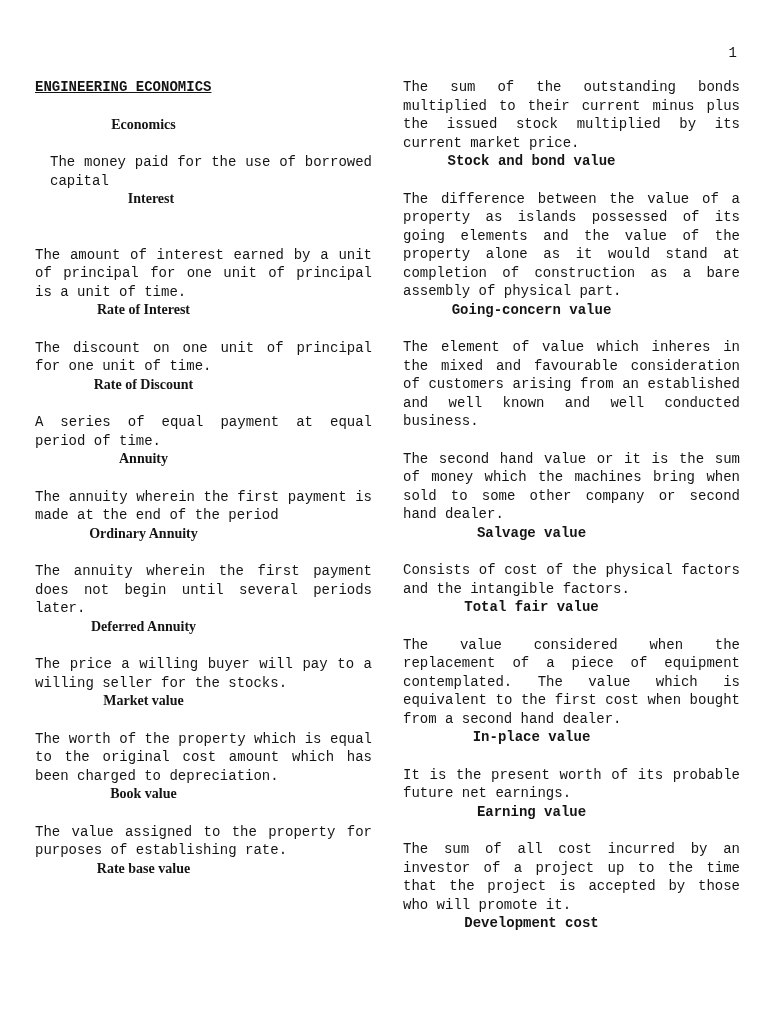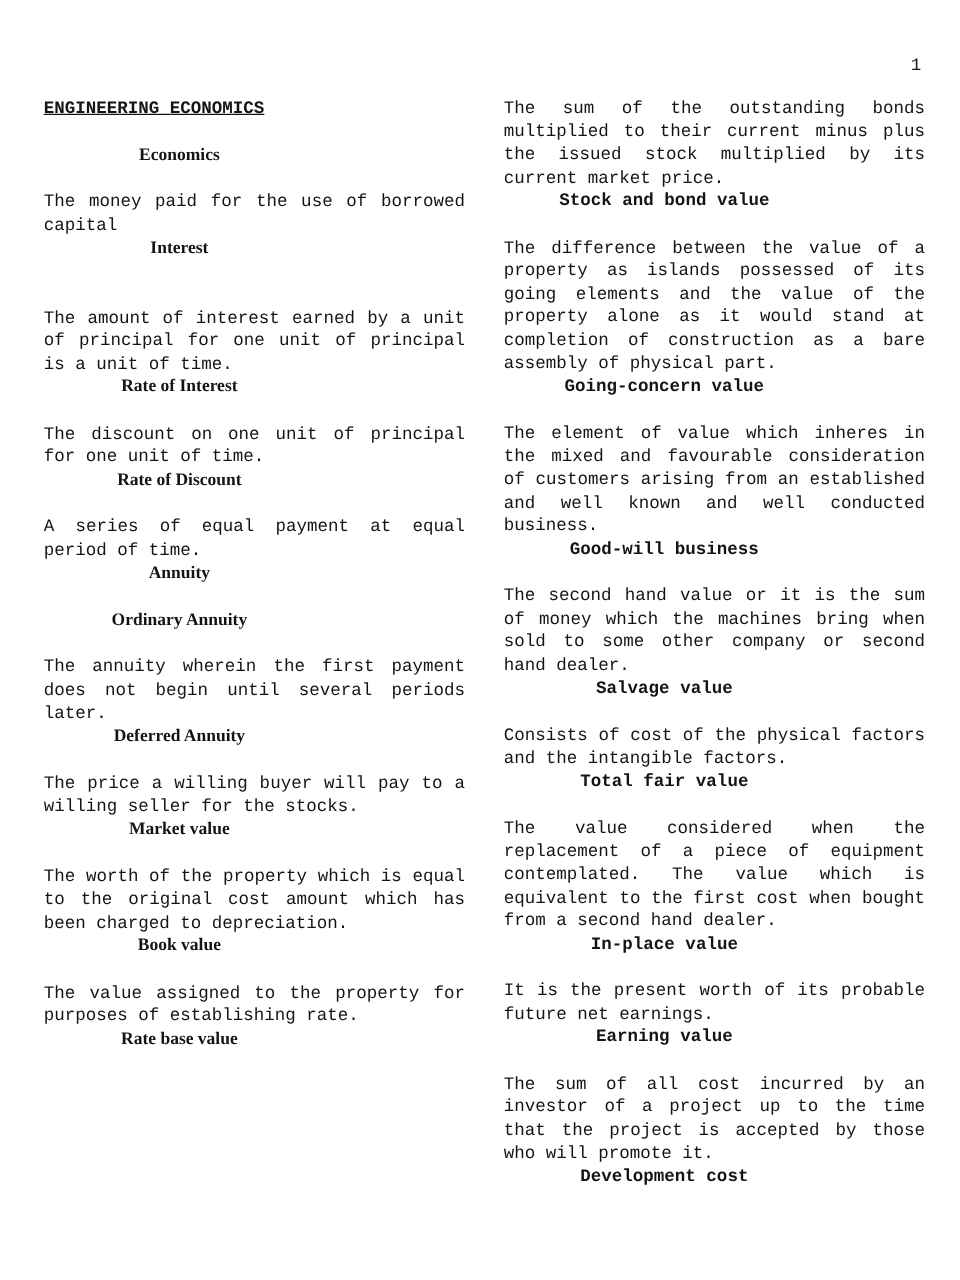--- a/index.html
+++ b/index.html
@@ -34,21 +34,21 @@
     width: 337px;
     flex: 0 0 337px;
   }
   .doc-title {
     font-weight: bold;
     text-decoration: underline;
     margin: 0 0 19px 0;
     white-space: nowrap;
   }
   .entry { margin: 0 0 19px 0; }
-  .entry.extra-gap { margin-bottom: 37px; }
+  .entry.extra-gap { margin-bottom: 37px; margin-left: 15px; }
   .def {
     margin: 0;
     text-align: justify;
     text-justify: inter-word;
   }
   .term {
     margin: 0;
     font-weight: bold;
     text-align: center;
   }
@@ -85,20 +85,21 @@
         <p class="def">The discount on one unit of principal for one unit of time.</p>
         <p class="term">Rate of Discount</p>
       </div>
 
       <div class="entry">
         <p class="def">A series of equal payment at equal period of time.</p>
         <p class="term">Annuity</p>
       </div>
 
       <div class="entry">
+        <p class="def">The annuity wherein the first payment is made at the end of the period</p>
         <p class="term">Ordinary Annuity</p>
       </div>
 
       <div class="entry">
         <p class="def">The annuity wherein the first payment does not begin until several periods later.</p>
         <p class="term">Deferred Annuity</p>
       </div>
 
       <div class="entry">
         <p class="def">The price a willing buyer will pay to a willing seller for the stocks.</p>
@@ -123,21 +124,20 @@
         <p class="term">Stock and bond value</p>
       </div>
 
       <div class="entry">
         <p class="def">The difference between the value of a property as islands possessed of its going elements and the value of the property alone as it would stand at completion of construction as a bare assembly of physical part.</p>
         <p class="term">Going-concern value</p>
       </div>
 
       <div class="entry">
         <p class="def">The element of value which inheres in the mixed and favourable consideration of customers arising from an established and well known and well conducted business.</p>
-        <p class="term">Good-will business</p>
       </div>
 
       <div class="entry">
         <p class="def">The second hand value or it is the sum of money which the machines bring when sold to some other company or second hand dealer.</p>
         <p class="term">Salvage value</p>
       </div>
 
       <div class="entry">
         <p class="def">Consists of cost of the physical factors and the intangible factors.</p>
         <p class="term">Total fair value</p>

